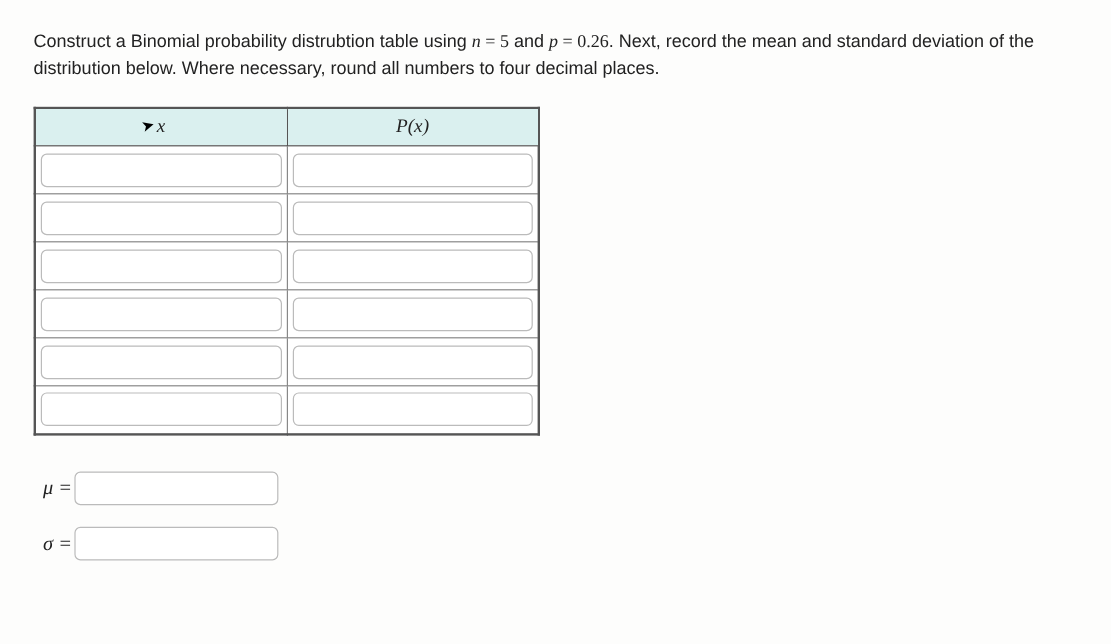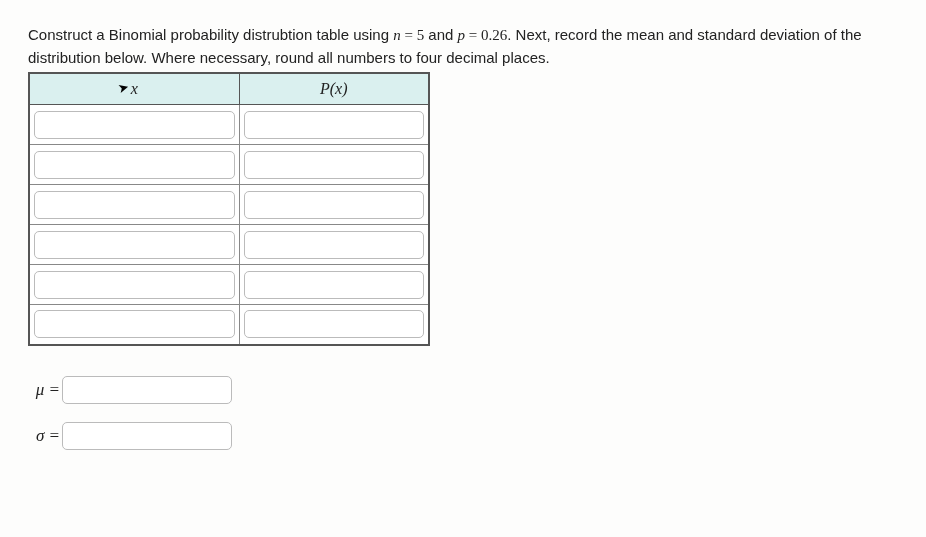--- a/index.html
+++ b/index.html
@@ -6,42 +6,42 @@
     body {
       font-family: Arial, Helvetica, sans-serif;
       background: #fdfdfc;
       padding: 24px 28px;
       color: #222;
       width: 926px;
     }
     .question-text {
       font-size: 15px;
       line-height: 1.5;
-      margin-bottom: 3px;
+      margin-bottom: 20px;
     }
     .math-var { font-style: italic; font-family: 'Times New Roman', serif; }
     .math { font-family: 'Times New Roman', serif; }
     
     .dist-table {
       border-collapse: collapse;
       border: 2px solid #555;
       background: #fff;
     }
     .dist-table th {
       border: 1px solid #555;
       background: #daf0ef;
       font-weight: normal;
       font-family: 'Times New Roman', serif;
       font-size: 16px;
       font-style: italic;
       padding: 6px 0;
       position: relative;
     }
     .dist-table th.col-x { width: 210px; }
-    .dist-table th.col-px { width: 190px; }
+    .dist-table th.col-px { width: 210px; }
     .dist-table td {
       border: 1px solid #888;
       padding: 4px;
       height: 40px;
       background: #fff;
     }
     .cell-input {
       width: 100%;
       height: 28px;
       border: 1px solid #bbb;

